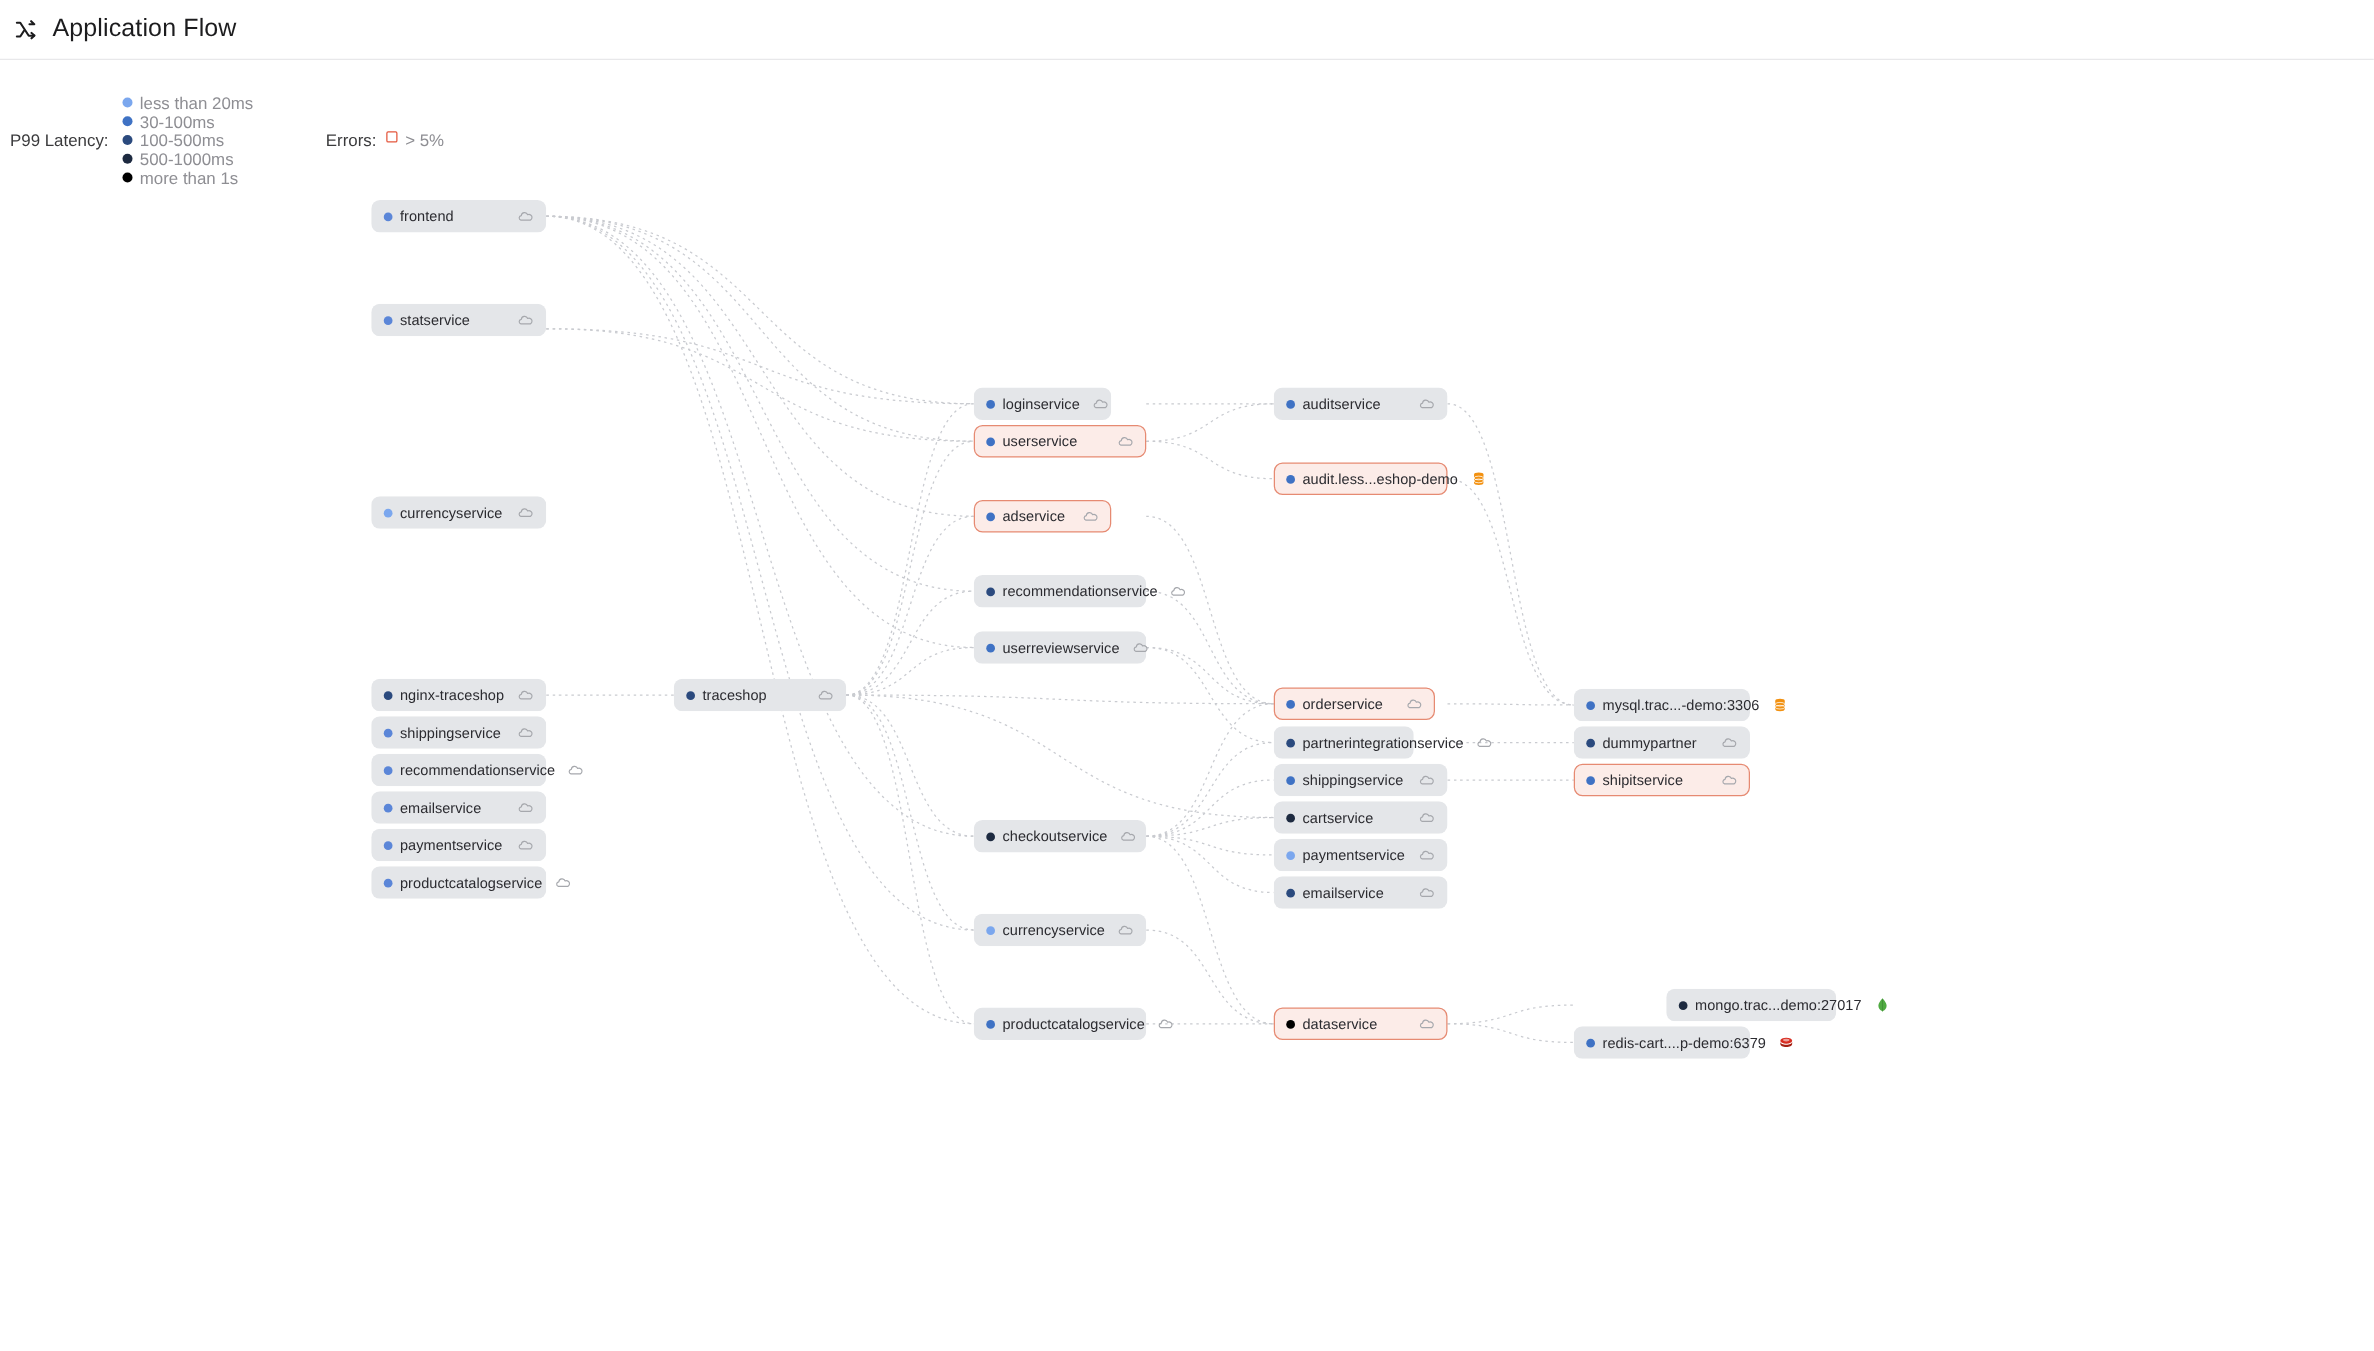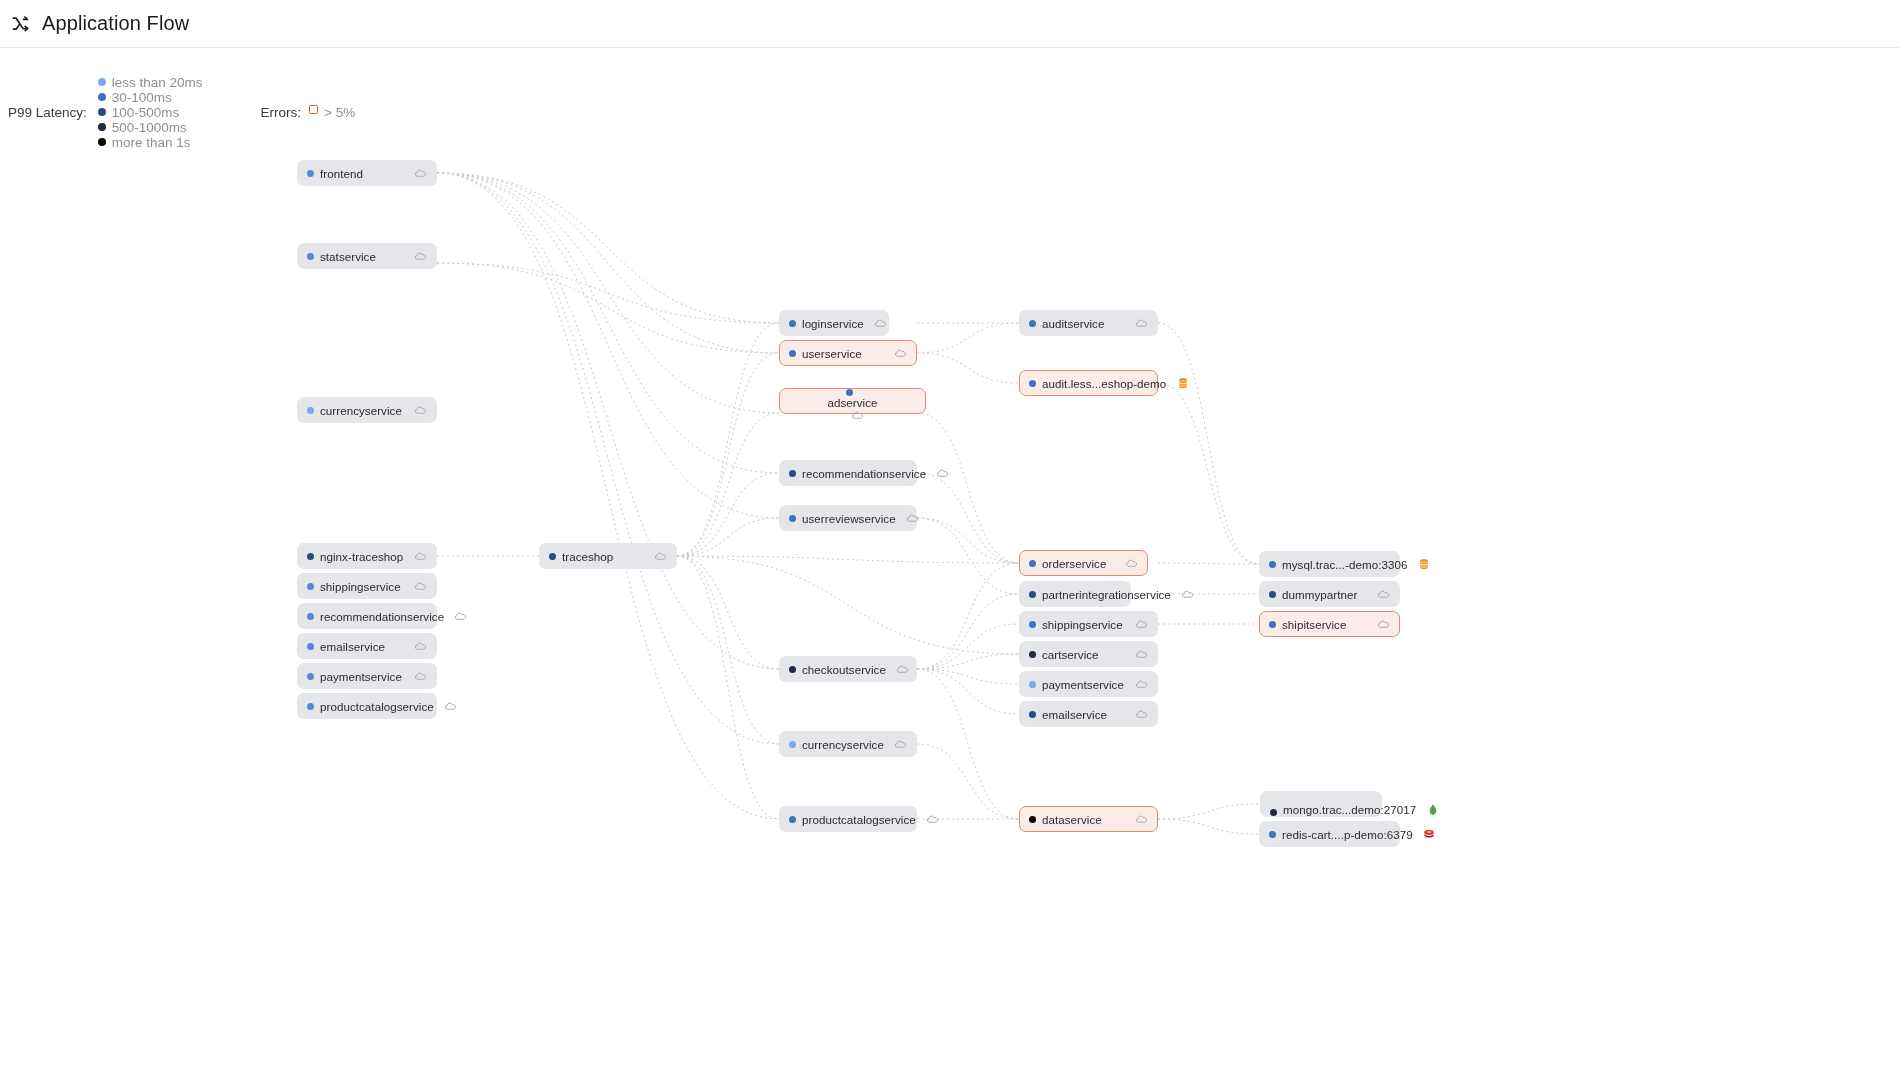--- a/index.html
+++ b/index.html
@@ -314,21 +314,21 @@
       </div>
       <div class="node error" style="left: 779px; top: 292px; width: 138px;">
         <span class="node-dot" style="background: rgb(63, 114, 196);"></span>
         <span class="node-label">userservice</span>
         <span class="node-icon">
           <svg width="13" height="13" viewBox="0 0 16 16" fill="none" stroke="#a6a8ad" stroke-width="1.15" stroke-linecap="round" stroke-linejoin="round">
             <path d="M3.3 11.2 a2.3 2.3 0 0 1 .5-4.5 A3.2 3.2 0 0 1 10 5.9 a2.6 2.6 0 0 1 2.6 5.3 z"></path>
           </svg>
         </span>
       </div>
-      <div class="node error" style="left: 779px; top: 340px; width: 147px; flex-direction: column;">
+      <div class="node error" style="left: 779px; top: 352px; width: 110px;">
         <span class="node-dot" style="background: rgb(63, 114, 196);"></span>
         <span class="node-label">adservice</span>
         <span class="node-icon">
           <svg width="13" height="13" viewBox="0 0 16 16" fill="none" stroke="#a6a8ad" stroke-width="1.15" stroke-linecap="round" stroke-linejoin="round">
             <path d="M3.3 11.2 a2.3 2.3 0 0 1 .5-4.5 A3.2 3.2 0 0 1 10 5.9 a2.6 2.6 0 0 1 2.6 5.3 z"></path>
           </svg>
         </span>
       </div>
       <div class="node" style="left: 779px; top: 412px; width: 138px;">
         <span class="node-dot" style="background: rgb(43, 74, 126);"></span>
@@ -482,21 +482,21 @@
       </div>
       <div class="node error" style="left: 1259px; top: 563px; width: 141px;">
         <span class="node-dot" style="background: rgb(63, 114, 196);"></span>
         <span class="node-label">shipitservice</span>
         <span class="node-icon">
           <svg width="13" height="13" viewBox="0 0 16 16" fill="none" stroke="#a6a8ad" stroke-width="1.15" stroke-linecap="round" stroke-linejoin="round">
             <path d="M3.3 11.2 a2.3 2.3 0 0 1 .5-4.5 A3.2 3.2 0 0 1 10 5.9 a2.6 2.6 0 0 1 2.6 5.3 z"></path>
           </svg>
         </span>
       </div>
-      <div class="node" style="left: 1260px; top: 743px; width: 122px; align-items: flex-end;">
+      <div class="node" style="left: 1333px; top: 743px; width: 136px;">
         <span class="node-dot" style="background: rgb(29, 42, 64);"></span>
         <span class="node-label">mongo.trac...demo:27017</span>
         <span class="node-icon">
           <svg width="12" height="12" viewBox="0 0 16 16">
             <path d="M8 .8 C10.6 4 12.4 6.2 12.4 8.9 C12.4 11.7 10.6 13.6 8.5 14.4 L8 15.4 L7.5 14.4 C5.4 13.6 3.6 11.7 3.6 8.9 C3.6 6.2 5.4 4 8 .8 Z" fill="#4faa41"></path>
             <path d="M8 1.6 V14.2" stroke="#3f8a35" stroke-width="0.8"></path>
           </svg>
         </span>
       </div>
       <div class="node" style="left: 1259px; top: 773px; width: 141px;">

